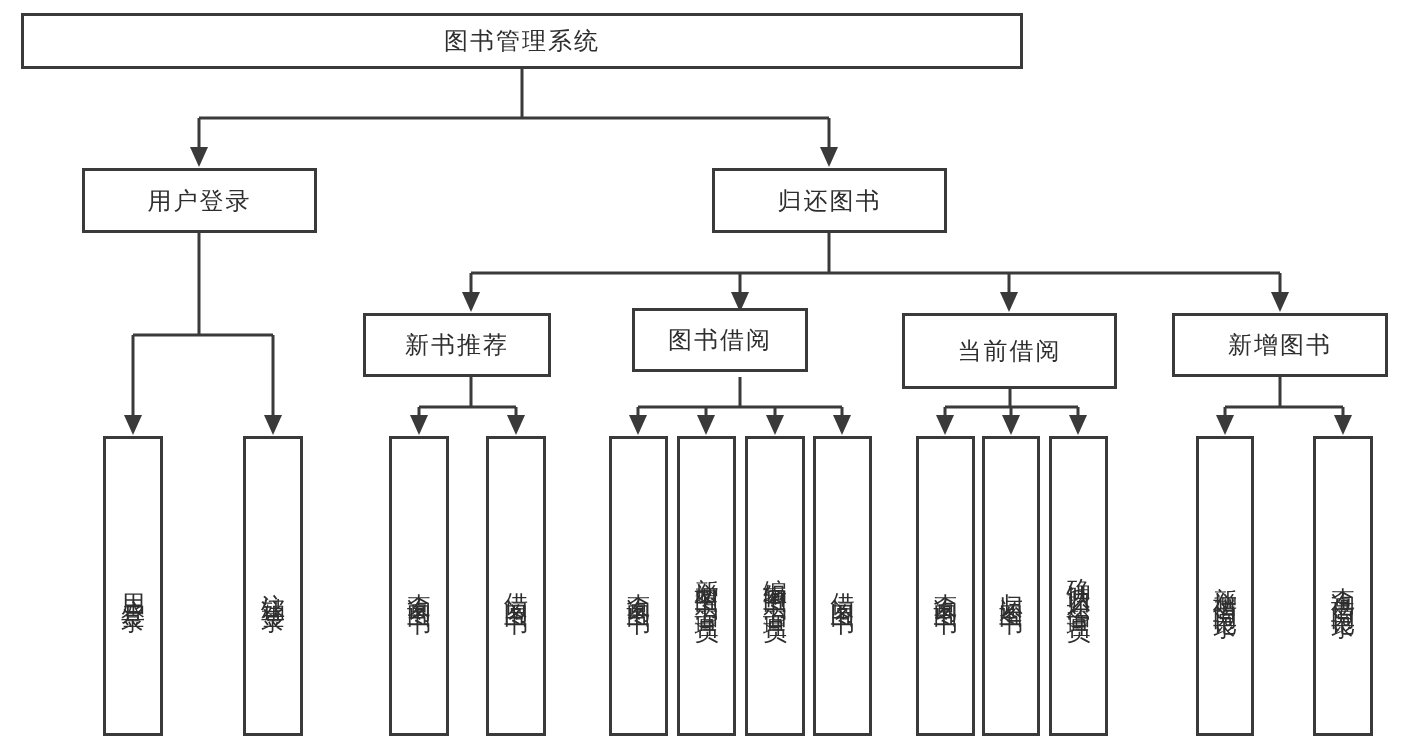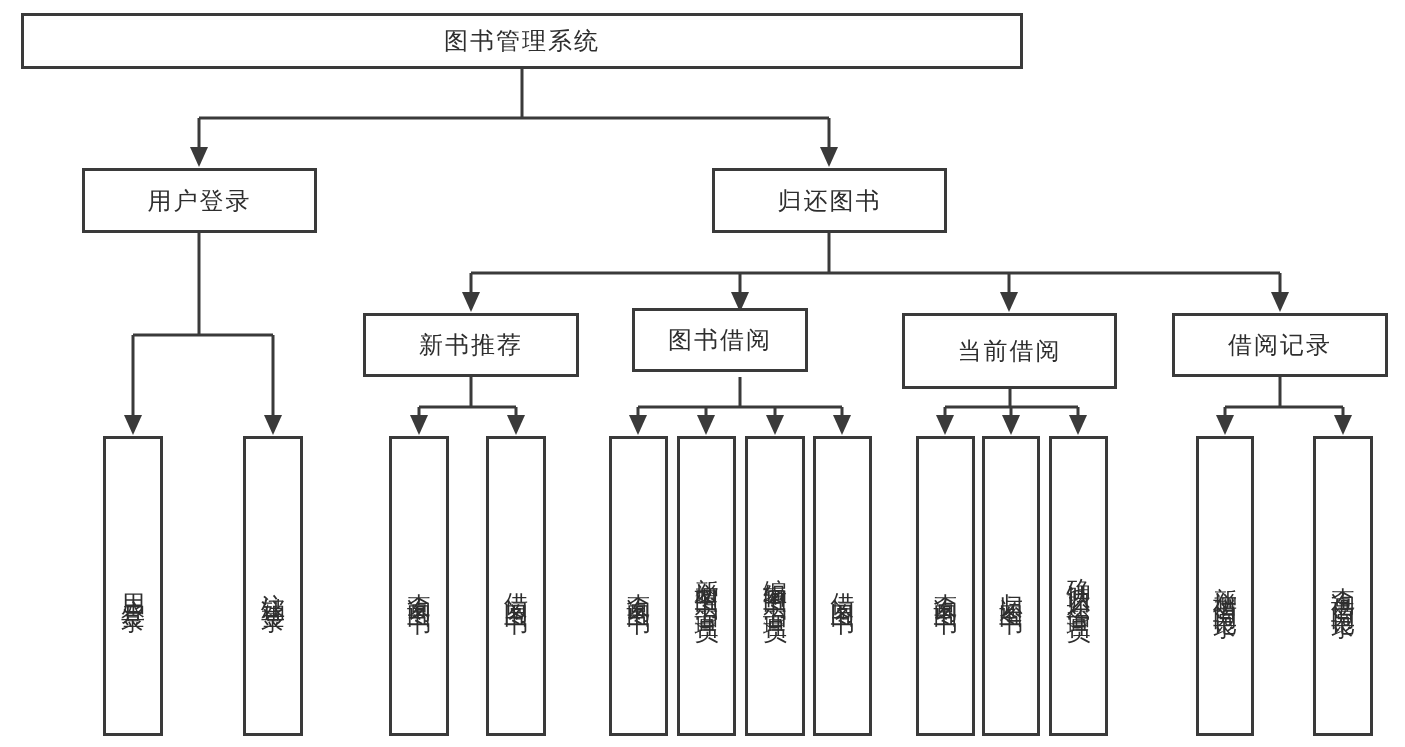--- a/index.html
+++ b/index.html
@@ -37,21 +37,21 @@
     text-orientation: mixed;
     letter-spacing: 6px;
     white-space: nowrap;
   }
   
   .n-root   { left: 21px;  top: 13px;  width: 1002px; height: 56px; }
   
   .n-login  { left: 82px;  top: 168px; width: 235px;  height: 65px; }
   .n-mgmt   { left: 712px; top: 168px; width: 235px;  height: 65px; }
   
-  .n-newb   { left: 363px; top: 313px; width: 216px;  height: 64px; }
+  .n-newb   { left: 363px; top: 313px; width: 188px;  height: 64px; }
   .n-borrow { left: 632px; top: 308px; width: 176px;  height: 64px; }
   .n-cur    { left: 902px; top: 313px; width: 215px;  height: 76px; }
   .n-rec    { left: 1172px;top: 313px; width: 216px;  height: 64px; }
   
   .leaf { top: 436px; height: 300px; width: 60px; }
   .l-g1a { left: 103px; }
   .l-g1b { left: 243px; }
   .l-g2a { left: 389px; }
   .l-g2b { left: 486px; }
   .l-g3a { left: 609px; width: 59px; }
@@ -140,21 +140,21 @@
   <div class="box n-newb">
     <span>新书推荐</span>
   </div>
   <div class="box n-borrow">
     <span>图书借阅</span>
   </div>
   <div class="box n-cur">
     <span>当前借阅</span>
   </div>
   <div class="box n-rec">
-    <span>借阅记录</span>
+    <span>新增图书</span>
   </div>
 
   <div class="box vertical leaf l-g1a">
     <span>用户登录</span>
   </div>
   <div class="box vertical leaf l-g1b">
     <span>注销登录</span>
   </div>
 
   <div class="box vertical leaf l-g2a">

